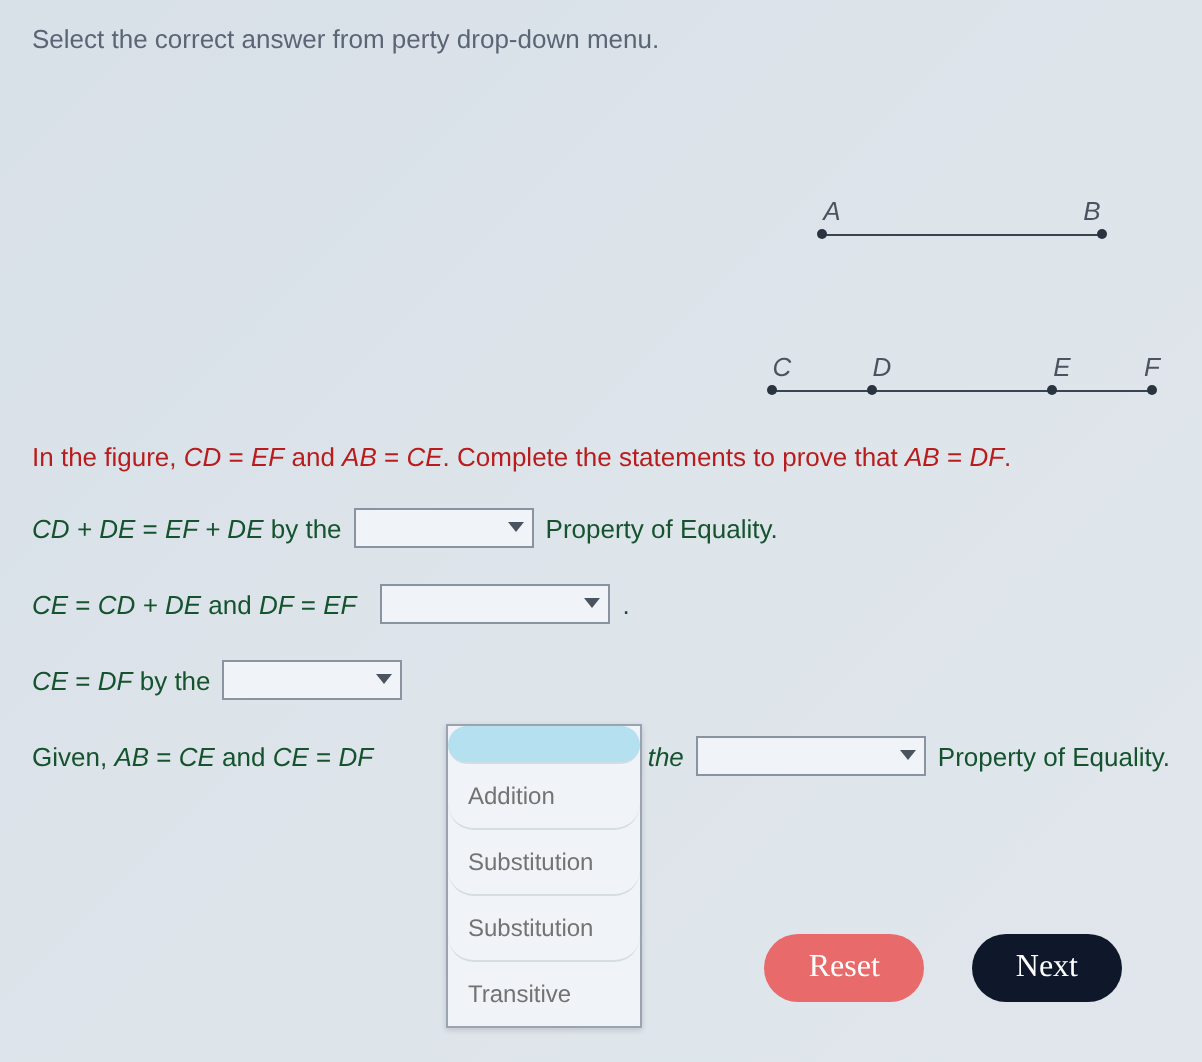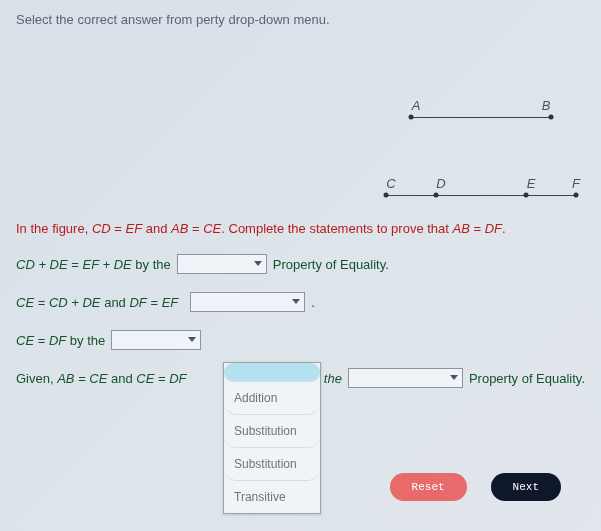--- a/index.html
+++ b/index.html
@@ -101,22 +101,22 @@
       right: 40px;
       bottom: 30px;
       display: flex;
       gap: 24px;
     }
     .btn {
       padding: 8px 22px;
       border: none;
       border-radius: 18px;
       color: #fff;
-      font-size: 11px;
-      font-family: Liberation Mono, monospace;
+      font-size: 16px;
+      font-family: Liberation Serif, serif;
       cursor: pointer;
     }
     .btn.reset { background: #e86a6a; }
     .btn.next { background: #0f172a; }
   </style>
 </head>
 <body>
 
 <div class="instruction">Select the correct answer from perty drop-down menu.</div>
 

